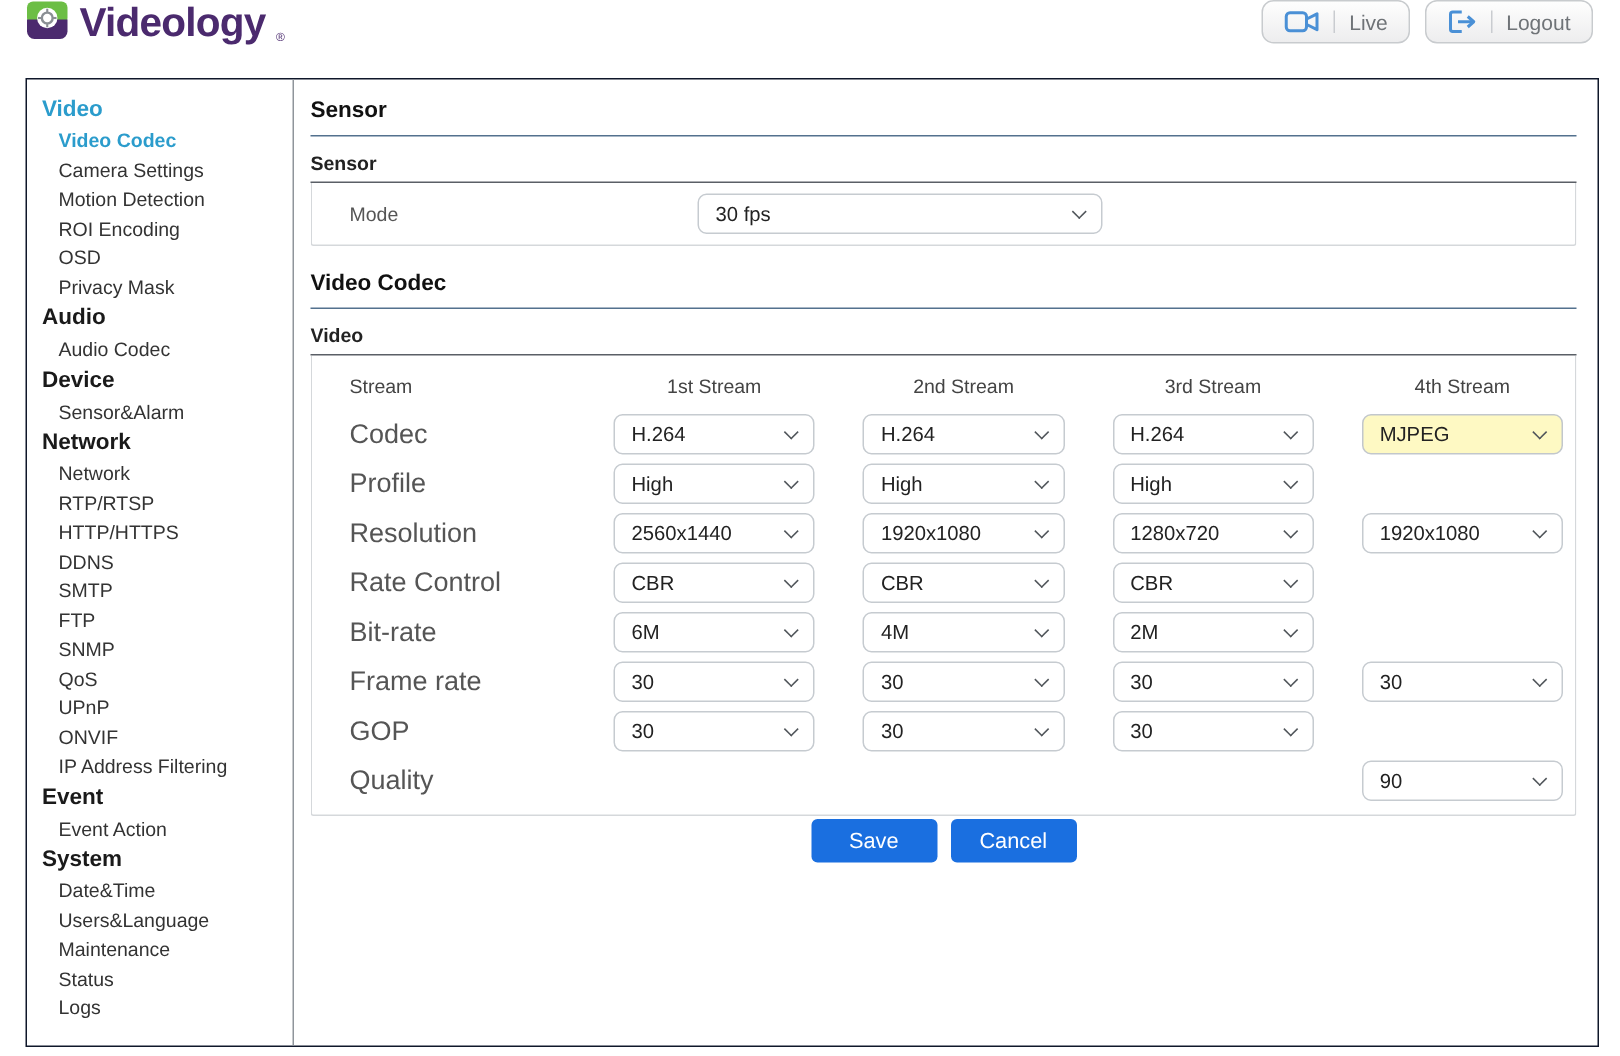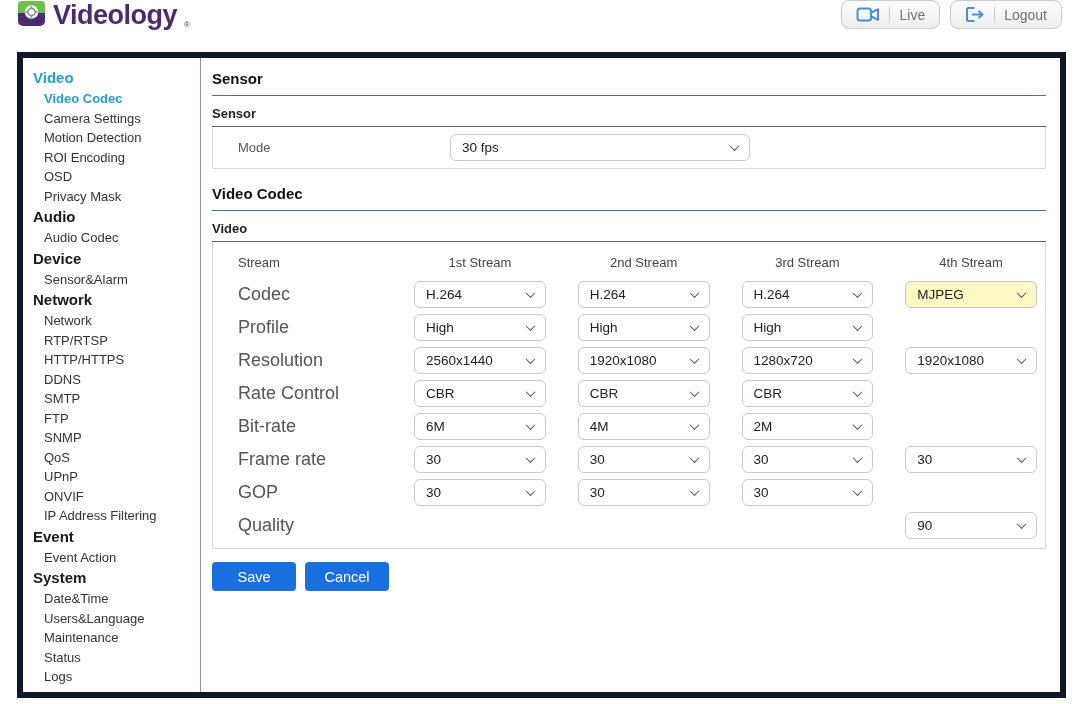--- a/index.html
+++ b/index.html
@@ -13,21 +13,21 @@
   .brand-text { color: #4b2a6e; font-size: 27px; font-weight: 700; letter-spacing: -0.5px; line-height: 30px; }
   .brand-reg { color: #4b2a6e; font-size: 8px; align-self: flex-end; margin-left: 1px; margin-bottom: 1px; }
   .top-actions { display: flex; gap: 10px; }
   .top-btn { display: flex; align-items: center; gap: 9px; height: 29px; padding: 0 14px;
     border: 1px solid #c8cbce; border-radius: 8px;
     background: linear-gradient(#fefefe, #ededee); cursor: pointer;
     color: #6f7377; font-size: 14px; }
   .top-btn .vsep { width: 1px; height: 15px; background: #c9ccd0; }
 
   
-  .frame { margin: 0 14px 6px 17px; height: 646px; border: 6px solid #0f172a;
+  .frame { margin: 0 14px 6px 17px; height: 646px; border: 1px solid #0f172a;
     display: flex; background: #fff; }
 
   
   .sidebar { width: 178px; border-right: 1px solid #8f959b; padding: 9px 0 0 10px; overflow: hidden; }
   .nav-header { font-size: 15px; font-weight: 700; color: #1a1a1a; line-height: 22px; cursor: pointer; }
   .nav-header.active { color: #2b9ccc; }
   .nav-item { font-size: 13px; color: #333; line-height: 19.5px; padding-left: 11px; cursor: pointer; }
   .nav-item.active { color: #2b9ccc; font-weight: 700; }
 
   
@@ -42,35 +42,35 @@
   .select { height: 27px; background: #fff; border: 1px solid #c6cbd0; border-radius: 6px;
     display: flex; align-items: center; justify-content: space-between;
     padding: 0 11px; font-size: 13.5px; color: #222; cursor: pointer; }
   .select.gray { background: #fef9c3; border-color: #c2c7cc; }
   .chev { width: 7px; height: 7px; border-right: 1.6px solid #50555a; border-bottom: 1.6px solid #50555a;
     transform: rotate(45deg) translate(-1px,-1px); flex: none; margin-left: 8px; }
 
   
   .mode-row { display: flex; align-items: center; height: 30px; }
   .mode-label { width: 212px; font-size: 13px; color: #555; }
-  .mode-select { width: 300px; }
+  .mode-select { width: 270px; margin-left: 20px; }
 
   
   .vc-grid { display: grid; grid-template-columns: 144px repeat(4, 1fr); column-gap: 32px;
     align-items: center; }
   .vc-head { height: 31px; display: flex; align-items: center; justify-content: center;
     font-size: 13px; color: #444; }
   .vc-head.first { justify-content: flex-start; }
   .vc-row-label { font-size: 18px; color: #555; align-self: center; }
   .vc-cell { padding: 3px 0; }
   .vc-cell .select { width: 100%; }
   .empty-cell { height: 33px; }
 
   
-  .btn-row { display: flex; gap: 9px; margin-top: 13px; }
+  .btn-row { display: flex; justify-content: center; gap: 9px; margin-top: 2px; }
   .btn { width: 84px; height: 29px; background: #1a6fe0; border: none; border-radius: 4px;
     color: #fff; font-size: 14.5px; font-family: "Liberation Sans", sans-serif; cursor: pointer; }
 </style>
 </head>
 <body>
 
 <div class="topbar">
   <div class="brand">
     <svg width="31" height="29" viewBox="0 0 31 29">
       <rect x="2" y="1" width="27" height="15" rx="4" fill="#6cbe45"></rect>

